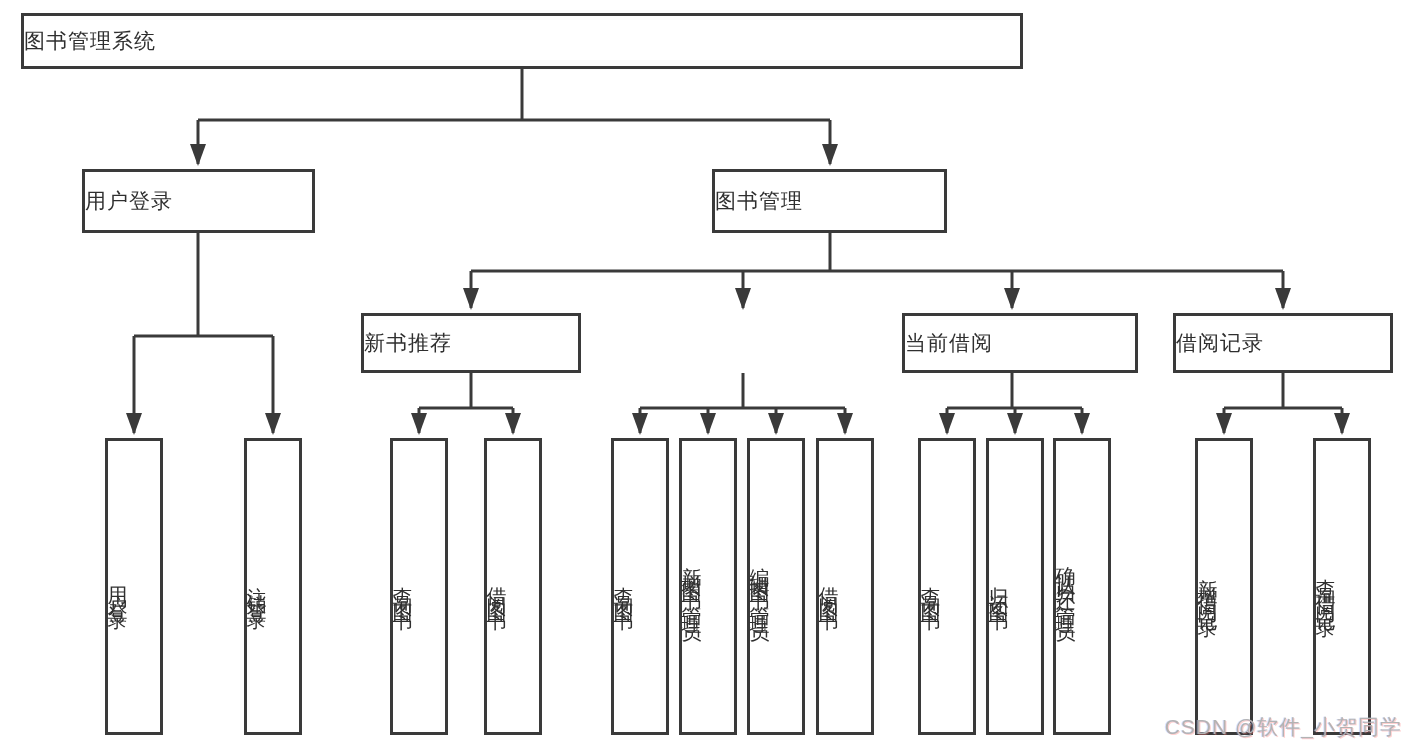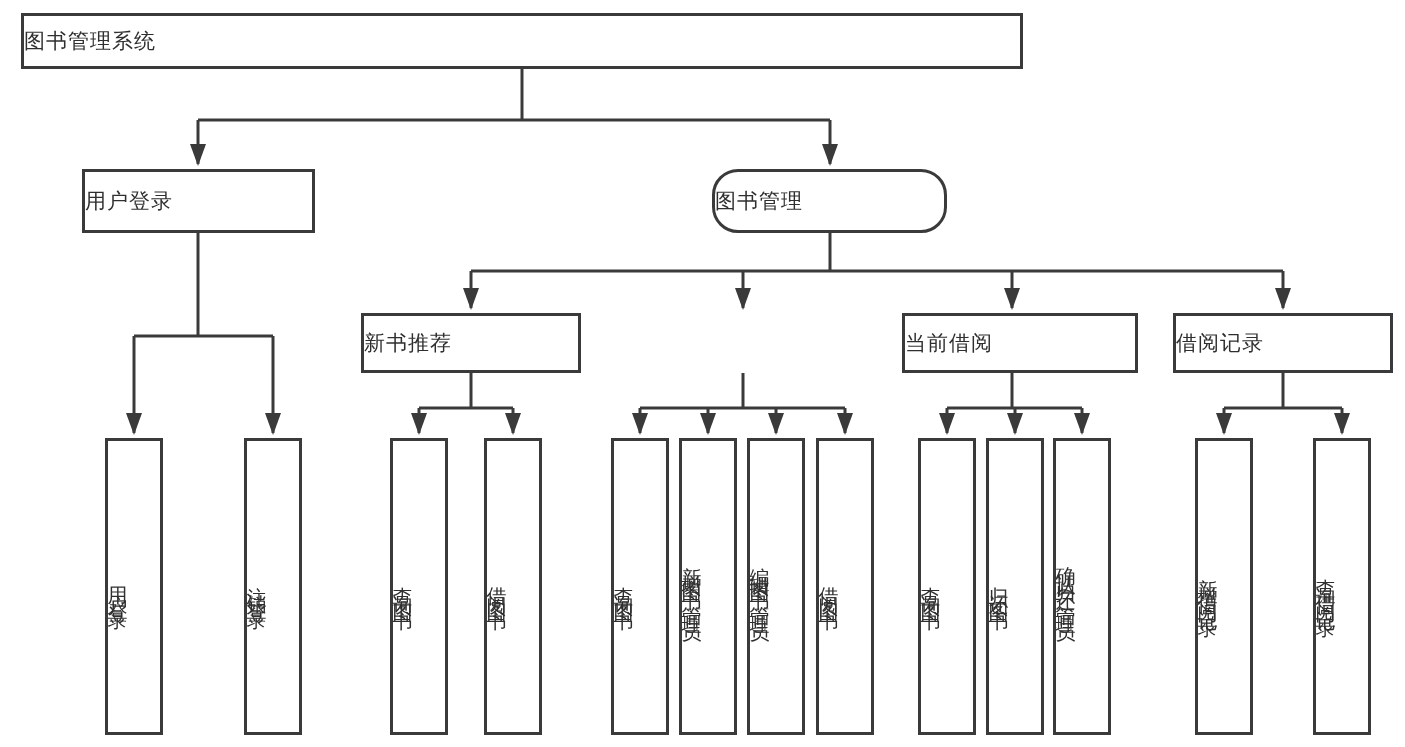--- a/index.html
+++ b/index.html
@@ -101,21 +101,21 @@
     <path class="wire" d="M1342,408 V433" marker-end="url(#arr)"></path>
   </svg>
 
   <div class="box hbox" style="left:21px;top:13px;width:1002px;height:56px;">
     <span>图书管理系统</span>
   </div>
 
   <div class="box hbox" style="left:82px;top:169px;width:233px;height:64px;">
     <span>用户登录</span>
   </div>
-  <div class="box hbox" style="left:712px;top:169px;width:235px;height:64px;border-radius:26px;">
+  <div class="box hbox" style="left:712px;top:169px;width:235px;height:64px;">
     <span>图书管理</span>
   </div>
 
   <div class="box hbox" style="left:361px;top:313px;width:220px;height:60px;">
     <span>新书推荐</span>
   </div>
   <div class="box hbox" style="left:902px;top:313px;width:236px;height:60px;">
     <span>当前借阅</span>
   </div>
   <div class="box hbox" style="left:1173px;top:313px;width:220px;height:60px;">
@@ -159,13 +159,14 @@
     <span>确认归还（管理员）</span>
   </div>
 
   <div class="box vbox" style="left:1195px;">
     <span>新增借阅记录</span>
   </div>
   <div class="box vbox" style="left:1313px;">
     <span>查询借阅记录</span>
   </div>
 
+  <div class="watermark">CSDN @软件_小贺同学</div>
 </div>
 
 </body></html>

